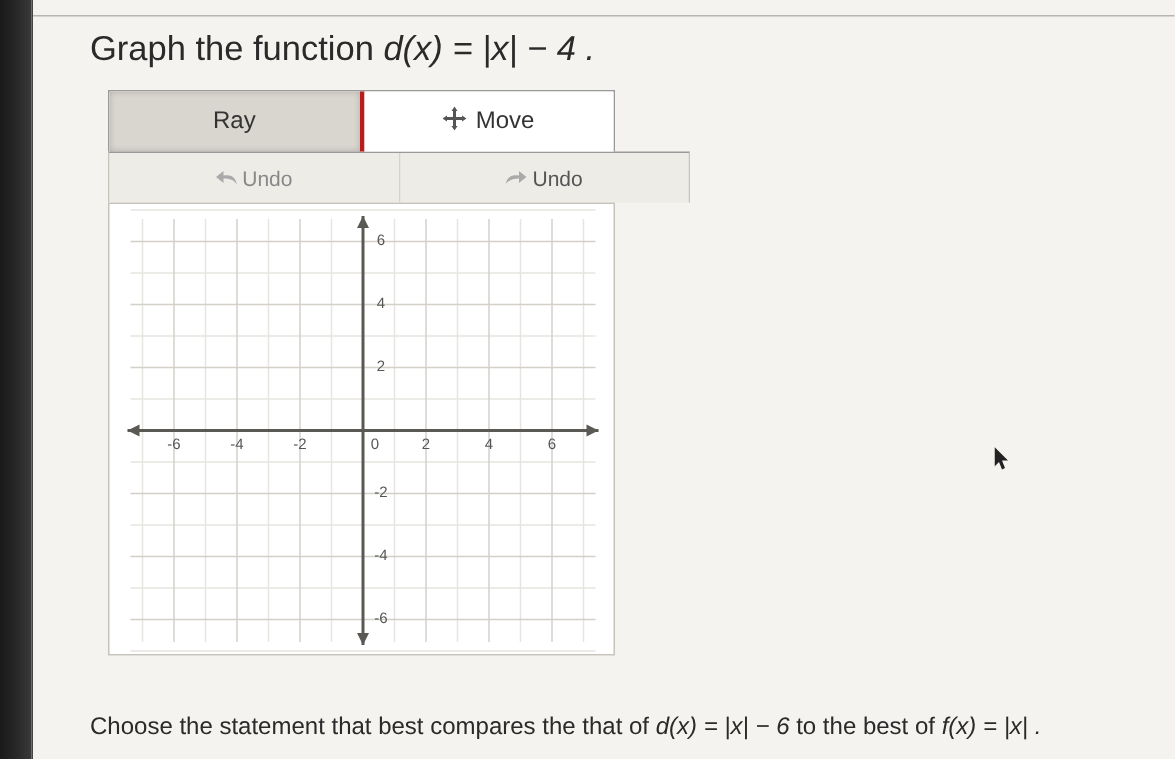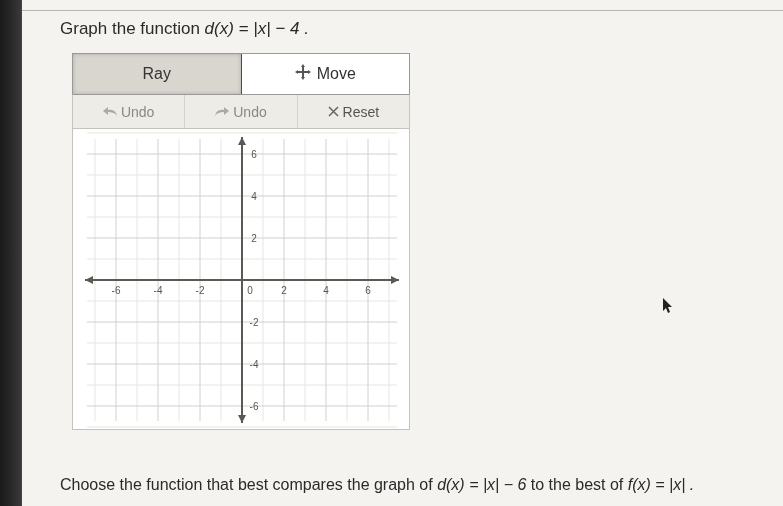--- a/index.html
+++ b/index.html
@@ -23,52 +23,52 @@
       left: 22px; right: 0; top: 0; bottom: 0;
       background: #f4f3ef;
     }
     .top-rule {
       height: 1px;
       background: #b8b6b0;
       margin-top: 10px;
     }
     .prompt {
       padding: 8px 0 14px 38px;
-      font-size: 17px;
+      font-size: 23px;
       color: #2a2a2a;
     }
     .tool-row {
       display: flex;
       margin-left: 50px;
       border: 1px solid #999;
       border-bottom: none;
       width: 338px;
     }
     .tool-btn {
       flex: 1;
       display: flex;
       align-items: center;
       justify-content: center;
       gap: 6px;
       height: 40px;
       font-size: 16px;
       color: #333;
-      border-right: 1px solid #b91c1c;
+      border-right: 3px solid #b91c1c;
       background: #fff;
       cursor: pointer;
     }
     .tool-btn:last-child { border-right: none; }
     .tool-btn.active {
       background: #d9d6cf;
       box-shadow: inset 0 0 4px rgba(0,0,0,0.2);
     }
     .action-row {
       display: flex;
       margin-left: 50px;
-      width: 338px;
+      width: 388px;
       border: 1px solid #c5c3bc;
       border-top: 1px solid #999;
       border-bottom: none;
       height: 34px;
     }
     .action-btn {
       flex: 1;
       display: flex;
       align-items: center;
       justify-content: center;
@@ -148,28 +148,20 @@
       </span>
       <span>Undo</span>
     </div>
     <div class="action-btn">
       <span>
         <svg width="14" height="12" viewBox="0 0 14 12">
             <path d="M9 2 L14 6 L9 10 V7 C5 7 2 8 0 11 C1 6 4 4 9 5 Z" fill="#aaa"></path>
           </svg>
       </span>
       <span>Undo</span>
-    </div>
-    <div class="action-btn">
-      <span>
-        <svg width="11" height="11" viewBox="0 0 11 11">
-            <path d="M1 1 L10 10 M10 1 L1 10" stroke="#666" stroke-width="1.5"></path>
-          </svg>
-      </span>
-      <span>Reset</span>
     </div>
   </div>
 
   <div class="graph-wrap">
     <svg class="ig" width="338" height="302" viewBox="0 0 338 302">
       <g id="minor-grid">
           <line x1="22" y1="10" x2="22" y2="292" class="grid-minor"></line>
           <line x1="64" y1="10" x2="64" y2="292" class="grid-minor"></line>
           <line x1="106" y1="10" x2="106" y2="292" class="grid-minor"></line>
           <line x1="148" y1="10" x2="148" y2="292" class="grid-minor"></line>
@@ -222,21 +214,21 @@
         <div class="tick-label" style="left: 181px; top: 277px;">-6</div>
         <div class="tick-label" style="left: 181px; top: 235px;">-4</div>
         <div class="tick-label" style="left: 181px; top: 193px;">-2</div>
         <div class="tick-label" style="left: 181px; top: 109px;">2</div>
         <div class="tick-label" style="left: 181px; top: 67px;">4</div>
         <div class="tick-label" style="left: 181px; top: 25px;">6</div>
       </div>
   </div>
 
   <div class="bottom-text">
-    <span>Choose the function that best compares the graph of </span><i>d(x) = |x| − 6</i><span> to the best of </span><i>f(x) = |x| .</i>
+    <span>Choose the statement that best compares the that of </span><i>d(x) = |x| − 6</i><span> to the best of </span><i>f(x) = |x| .</i>
   </div>
 
   <div class="cursor-icon">
     <svg width="12" height="16" viewBox="0 0 12 16">
         <path d="M0 0 L0 13 L3 10 L5 15 L7 14 L5 9 L9 9 Z" fill="#222"></path>
       </svg>
   </div>
 </div>
 
 </body></html>

